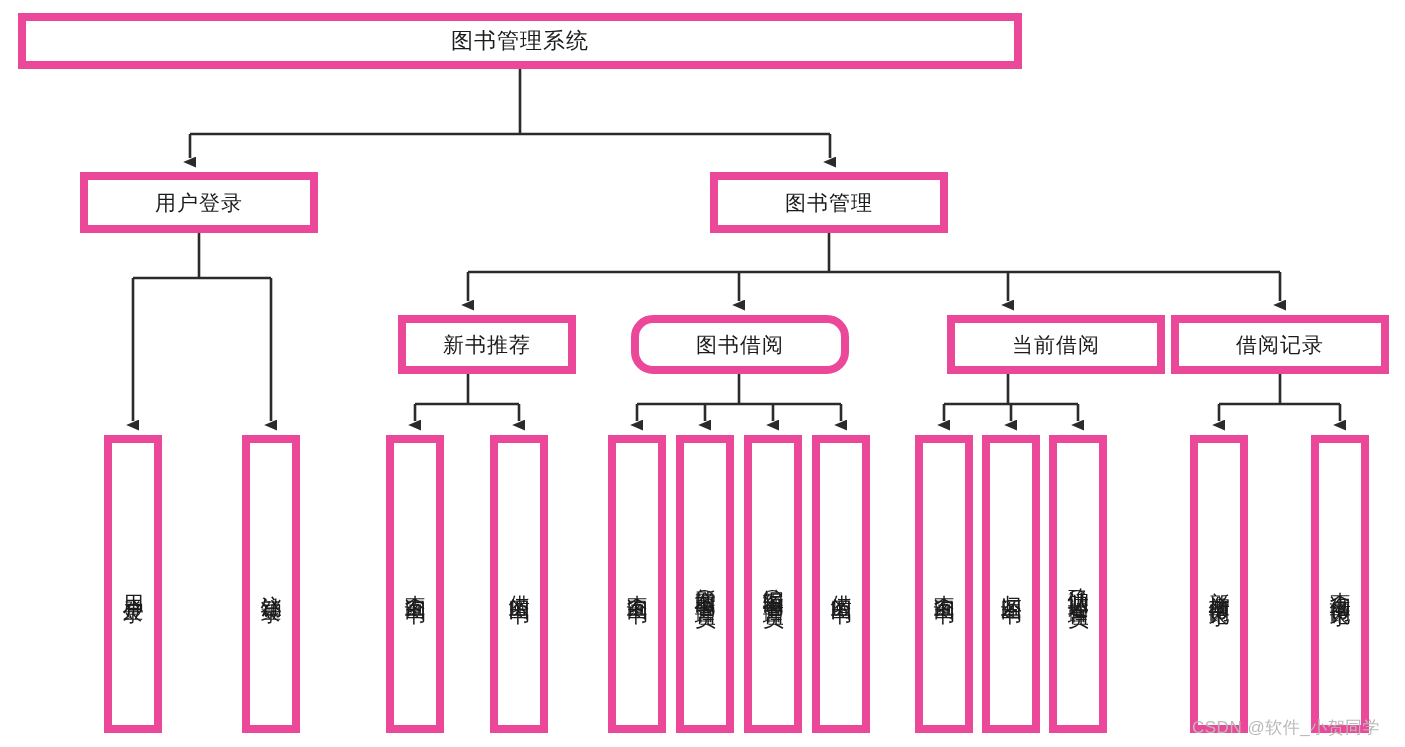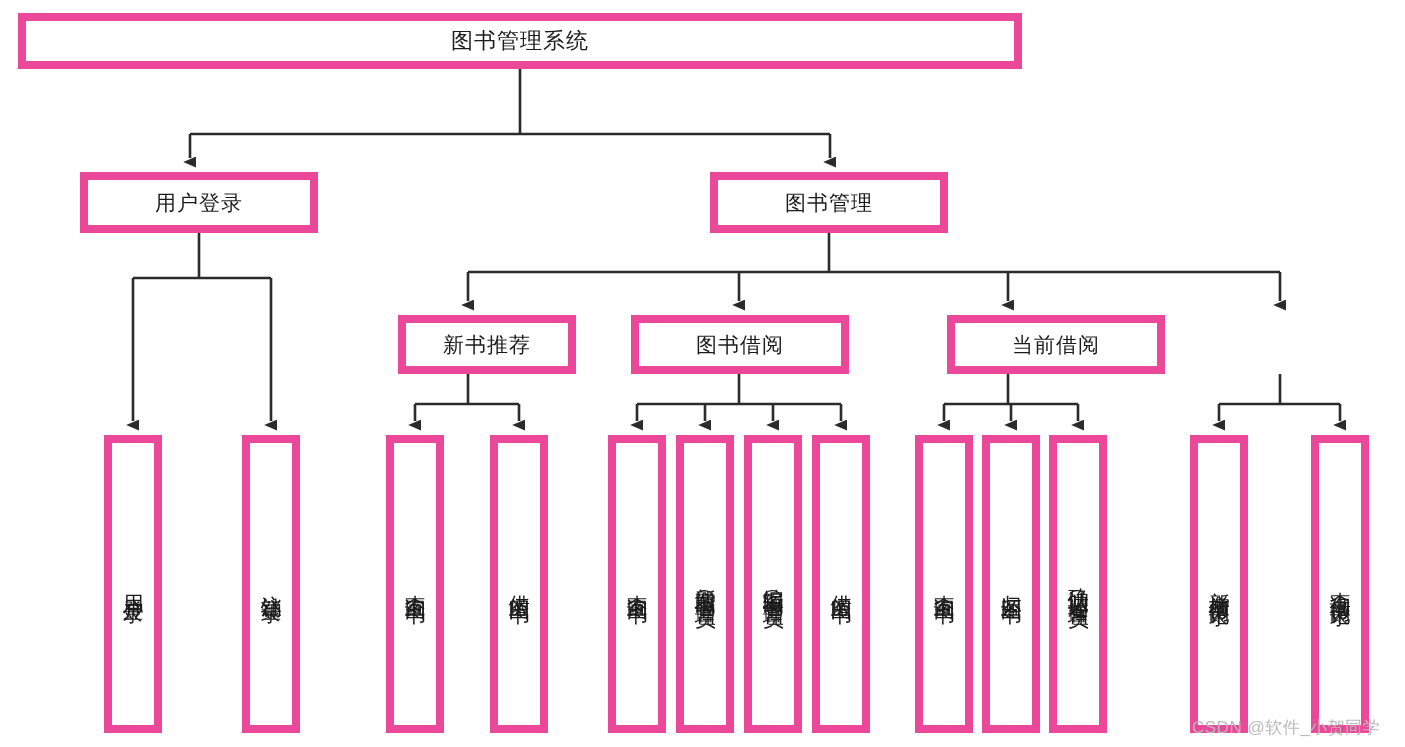--- a/index.html
+++ b/index.html
@@ -123,25 +123,28 @@
   <div class="node" style="left:80px; top:172px; width:238px; height:61px;">
     <span class="node-h">用户登录</span>
   </div>
   <div class="node" style="left:710px; top:172px; width:238px; height:61px;">
     <span class="node-h">图书管理</span>
   </div>
 
   <div class="node" style="left:360px; top:315px; width:178px; height:59px;margin-left:38px;">
     <span class="node-h">新书推荐</span>
   </div>
-  <div class="node" style="left:631px; top:315px; width:218px; height:59px;">
+  <div class="node" style="left:631px; top:315px; width:218px; height:59px;border-radius:22px;">
     <span class="node-h">图书借阅</span>
   </div>
   <div class="node" style="left:900px; top:315px; width:218px; height:59px;margin-left:47px;">
     <span class="node-h">当前借阅</span>
+  </div>
+  <div class="node" style="left:1171px; top:315px; width:218px; height:59px;">
+    <span class="node-h">借阅记录</span>
   </div>
 
   <div class="node" style="left:104px; top:435px; width:58px; height:298px;">
     <span class="node-v">用户登录</span>
   </div>
   <div class="node" style="left:242px; top:435px; width:58px; height:298px;">
     <span class="node-v">注销登录</span>
   </div>
 
   <div class="node" style="left:386px; top:435px; width:58px; height:298px;">

